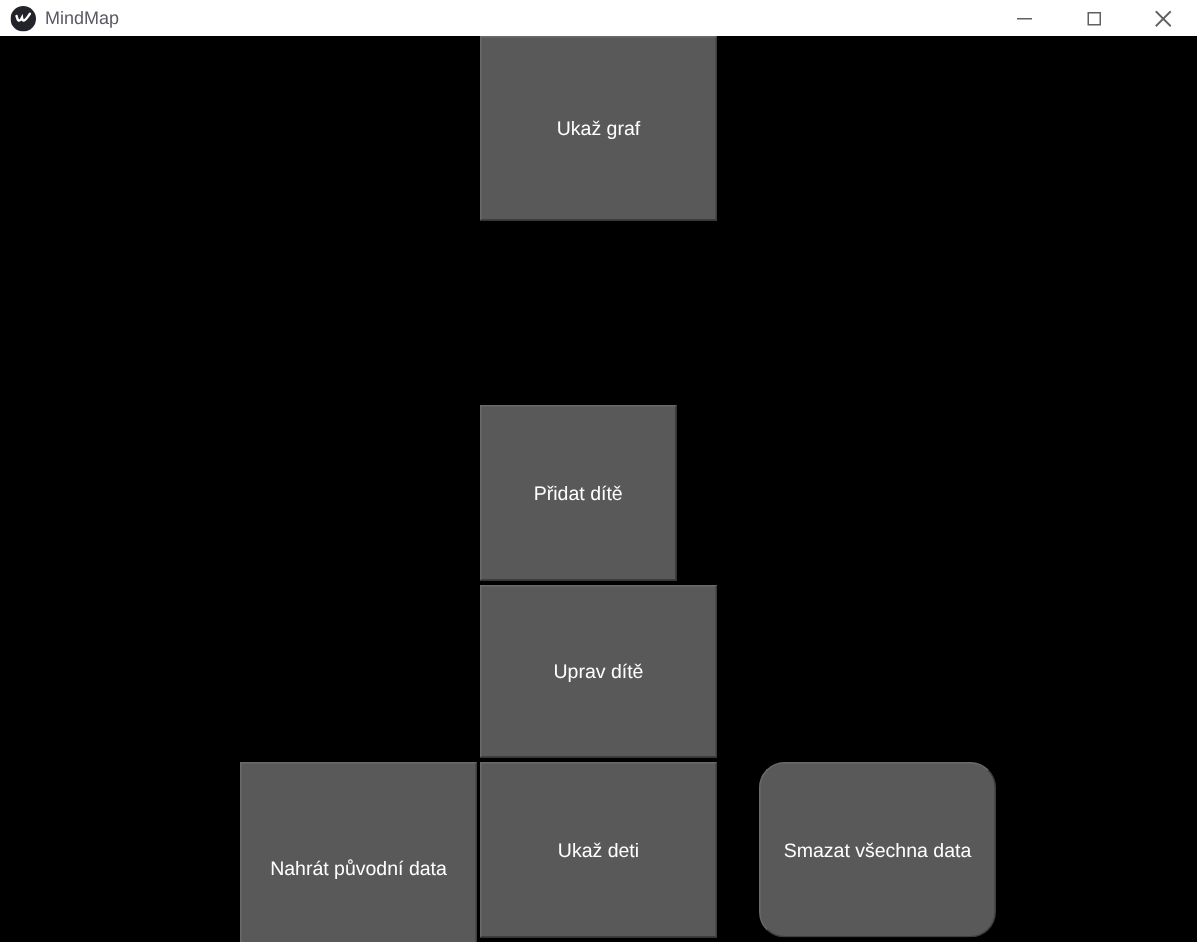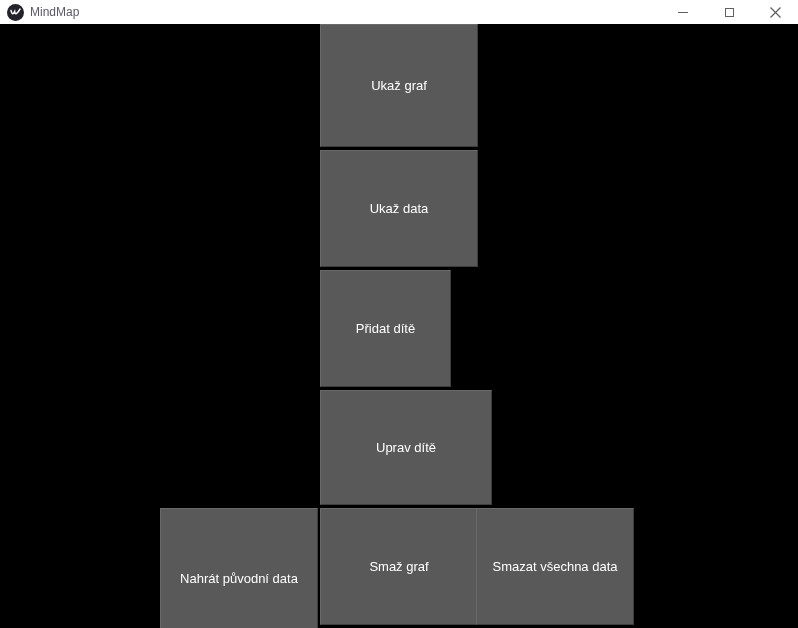--- a/index.html
+++ b/index.html
@@ -63,24 +63,24 @@
     font-family: "Liberation Sans", sans-serif;
     font-size: 13px;
     display: flex; align-items: center; justify-content: center;
     text-align: center;
     cursor: pointer;
     white-space: nowrap;
   }
   #btn-show-graph     { left: 320px; top:   0px; width: 158px; height: 123px; }
   #btn-show-data      { left: 320px; top: 126px; width: 158px; height: 117px; }
   #btn-add-child      { left: 320px; top: 246px; width: 131px; height: 117px; }
-  #btn-edit-child     { left: 320px; top: 366px; width: 172px; height: 115px; }
+  #btn-edit-child     { left: 320px; top: 366px; width: 158px; height: 115px; }
   #btn-load-original  { left: 160px; top: 484px; width: 158px; height: 141px; }
   #btn-delete-children{ left: 320px; top: 484px; width: 158px; height: 117px; }
-  #btn-delete-all     { left: 476px; top: 484px; width: 158px; height: 117px; }
+  #btn-delete-all     { left: 506px; top: 484px; width: 158px; height: 117px; border-radius: 17px; }
 </style>
 </head>
 <body>
 
 <div class="window">
 
   <div class="titlebar">
     <svg class="app-icon" viewBox="0 0 16 16">
       <circle cx="8" cy="8" r="8" fill="#23232b"></circle>
       <path d="M3.8 6.2 C4.6 9.8, 5.6 10.2, 7.2 7.2 C7.6 10.0, 8.8 10.2, 12.2 4.8" stroke="#ffffff" fill="none" stroke-width="1.5" stroke-linecap="round"></path>
@@ -97,21 +97,20 @@
         <svg class="glyph-close" viewBox="0 0 11 11">
           <line x1="0.5" y1="0.5" x2="10.5" y2="10.5"></line>
           <line x1="10.5" y1="0.5" x2="0.5" y2="10.5"></line>
         </svg>
       </div>
     </div>
   </div>
 
   <div class="content">
     <button class="app-btn" id="btn-show-graph">Ukaž graf</button>
-    <button class="app-btn" id="btn-show-data">Ukaž data</button>
     <button class="app-btn" id="btn-add-child">Přidat dítě</button>
     <button class="app-btn" id="btn-edit-child">Uprav dítě</button>
     <button class="app-btn" id="btn-load-original">Nahrát původní data</button>
-    <button class="app-btn" id="btn-delete-children">Smaž graf</button>
+    <button class="app-btn" id="btn-delete-children">Ukaž deti</button>
     <button class="app-btn" id="btn-delete-all">Smazat všechna data</button>
   </div>
 
 </div>
 
 </body></html>

